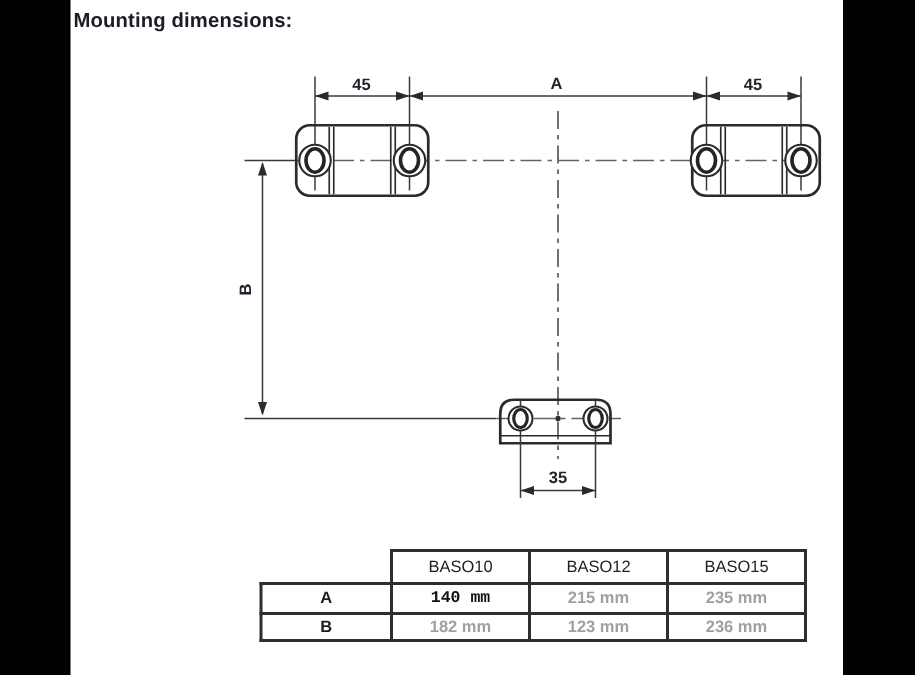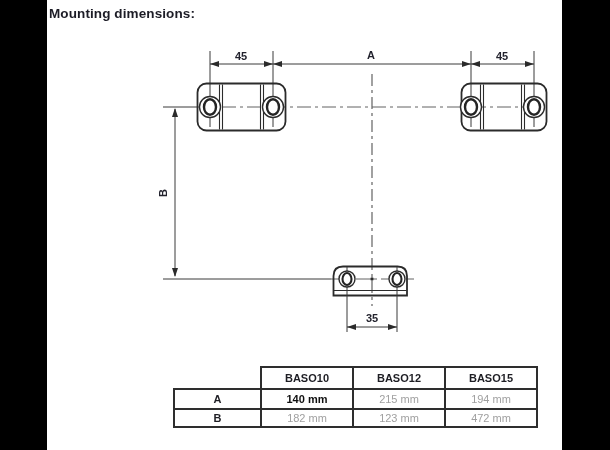--- a/index.html
+++ b/index.html
@@ -31,27 +31,27 @@
     font-family:"Liberation Sans",sans-serif;font-size:11px;font-weight:700;
     fill:#23232e;text-anchor:middle;
   }
   .spec-table{
     position:absolute;left:126px;top:366px;border-collapse:collapse;
     font-size:11px;color:#1e1e24;table-layout:fixed;
   }
   .spec-table td,.spec-table th{
     border:2px solid #2e2e2e;text-align:center;vertical-align:middle;padding:0;
   }
-  .spec-table th{font-weight:700;}
+  .spec-table th{font-weight:400;}
   .col-label{width:86px;}
   .col-m{width:90px;}
   .ghost{border:none !important;background:transparent;}
   .row-label{font-weight:700;color:#1e1e24;}
-  .val{color:#a0a0a0;font-weight:400;}
-  .val-strong{color:#101010;font-weight:700;}
+  .val{color:#a0a0a0;font-weight:700;}
+  .val-strong{color:#101010;font-weight:700;font-family:Liberation Mono, monospace;}
   .h-header{height:22px;}
   .h-a{height:20px;}
   .h-b{height:18px;}
 </style>
 </head>
 <body>
 
 <div class="side-bar" id="bar-left"></div>
 <div class="side-bar" id="bar-right"></div>
 
@@ -142,24 +142,24 @@
         <tr class="h-header">
       <td class="ghost col-label"></td>
       <th class="col-m">BASO10</th>
       <th class="col-m">BASO12</th>
       <th class="col-m">BASO15</th>
     </tr>
     <tr class="h-a">
       <td class="row-label">A</td>
       <td class="val-strong">140 mm</td>
       <td class="val">215 mm</td>
-      <td class="val">194 mm</td>
+      <td class="val">235 mm</td>
     </tr>
     <tr class="h-b">
       <td class="row-label">B</td>
       <td class="val">182 mm</td>
       <td class="val">123 mm</td>
-      <td class="val">472 mm</td>
+      <td class="val">236 mm</td>
     </tr>
   </tbody>
     </table>
 
 </div>
 
 </body></html>

